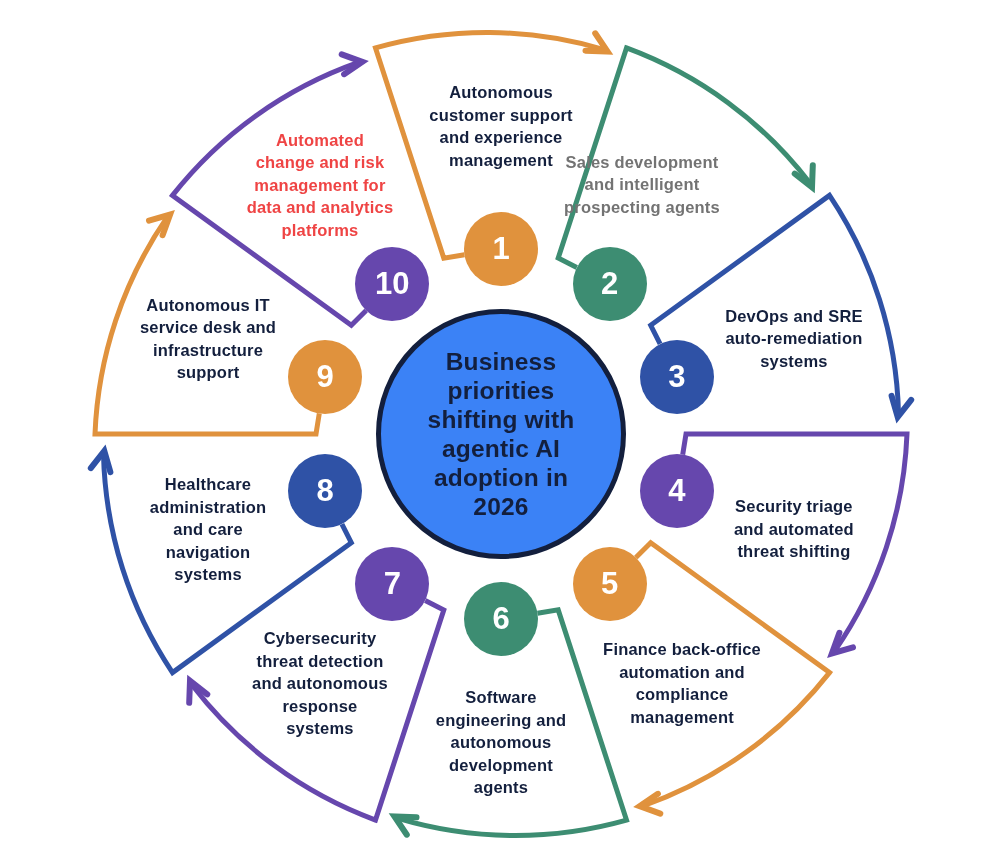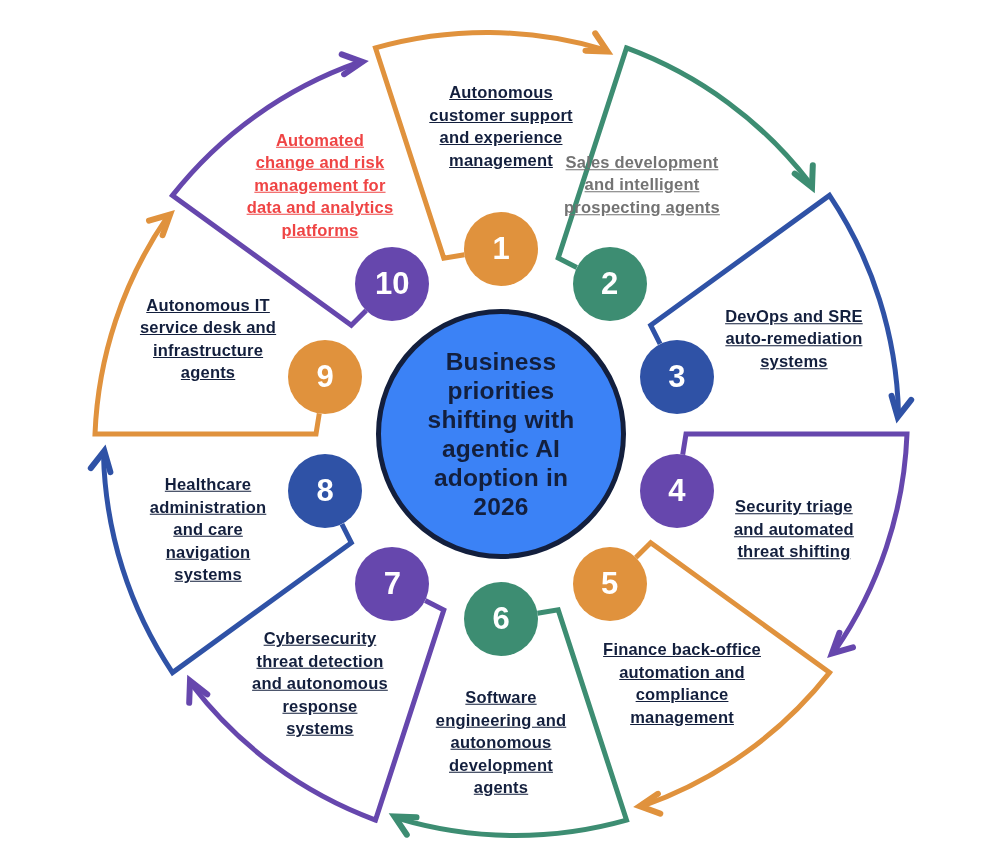--- a/index.html
+++ b/index.html
@@ -24,21 +24,20 @@
   .item-label{
     position:absolute;
     width:240px;
     transform:translate(-50%,-50%);
     text-align:center;
     font-size:16.5px;font-weight:bold;
     line-height:22.5px;
     letter-spacing:.2px;
     white-space:pre-line;
     z-index:2;
-    text-decoration:underline;
   }
   #center-circle{
     position:absolute;
     width:240px;height:240px;
     border-radius:50%;
     border:5px solid;
     background:#3b82f6;
     transform:translate(-50%,-50%);
     display:flex;align-items:center;justify-content:center;
     z-index:4;
@@ -122,20 +121,20 @@
     <div class="num-circle" style="left: 325.055px; top: 491.168px; background: rgb(47, 82, 166);">8</div>
     <div class="item-label" style="left: 208.075px; top: 529.177px; color: rgb(19, 31, 61);">Healthcare
 administration
 and care
 navigation
 systems</div>
     <div class="num-circle" style="left: 325.055px; top: 376.832px; background: rgb(224, 146, 61);">9</div>
     <div class="item-label" style="left: 208.075px; top: 338.823px; color: rgb(19, 31, 61);">Autonomous IT
 service desk and
 infrastructure
-agents</div>
+support</div>
     <div class="num-circle" style="left: 392.26px; top: 284.332px; background: rgb(102, 71, 173);">10</div>
     <div class="item-label" style="left: 319.962px; top: 184.823px; color: #ef4444;">Automated
 change and risk
 management for
 data and analytics
 platforms</div>
   </div>
 
 </body></html>

